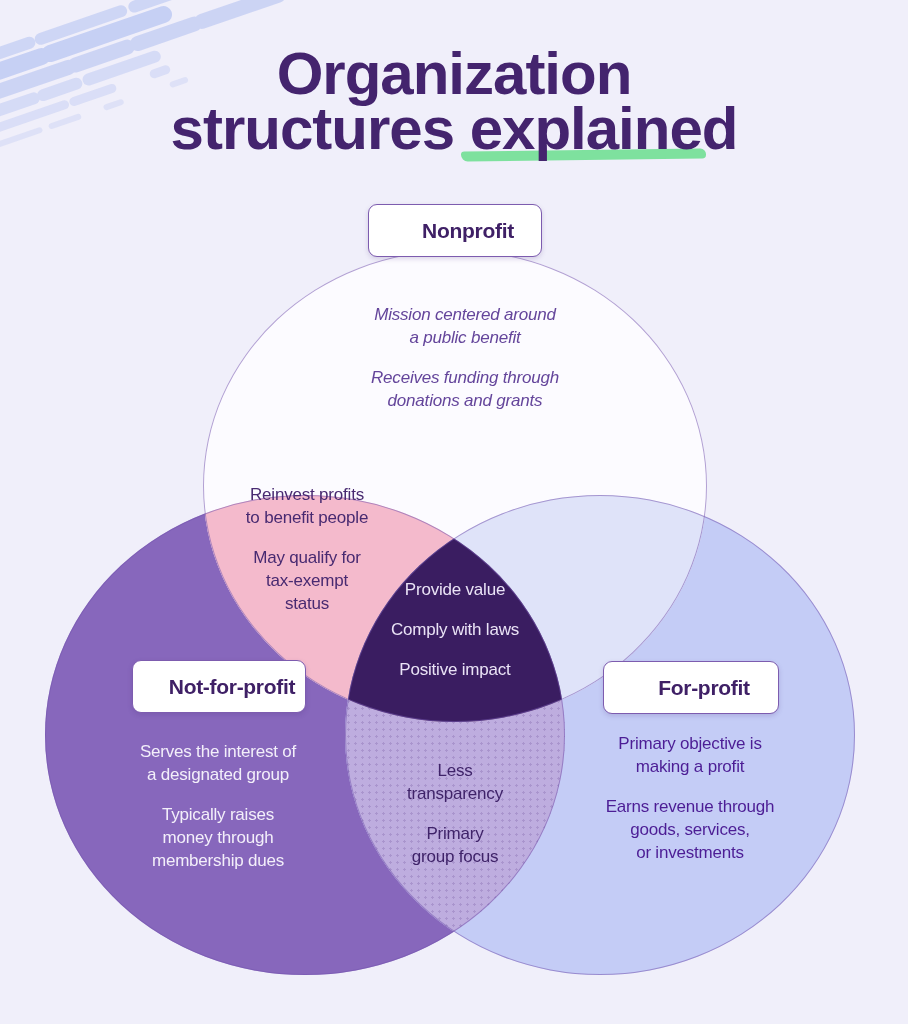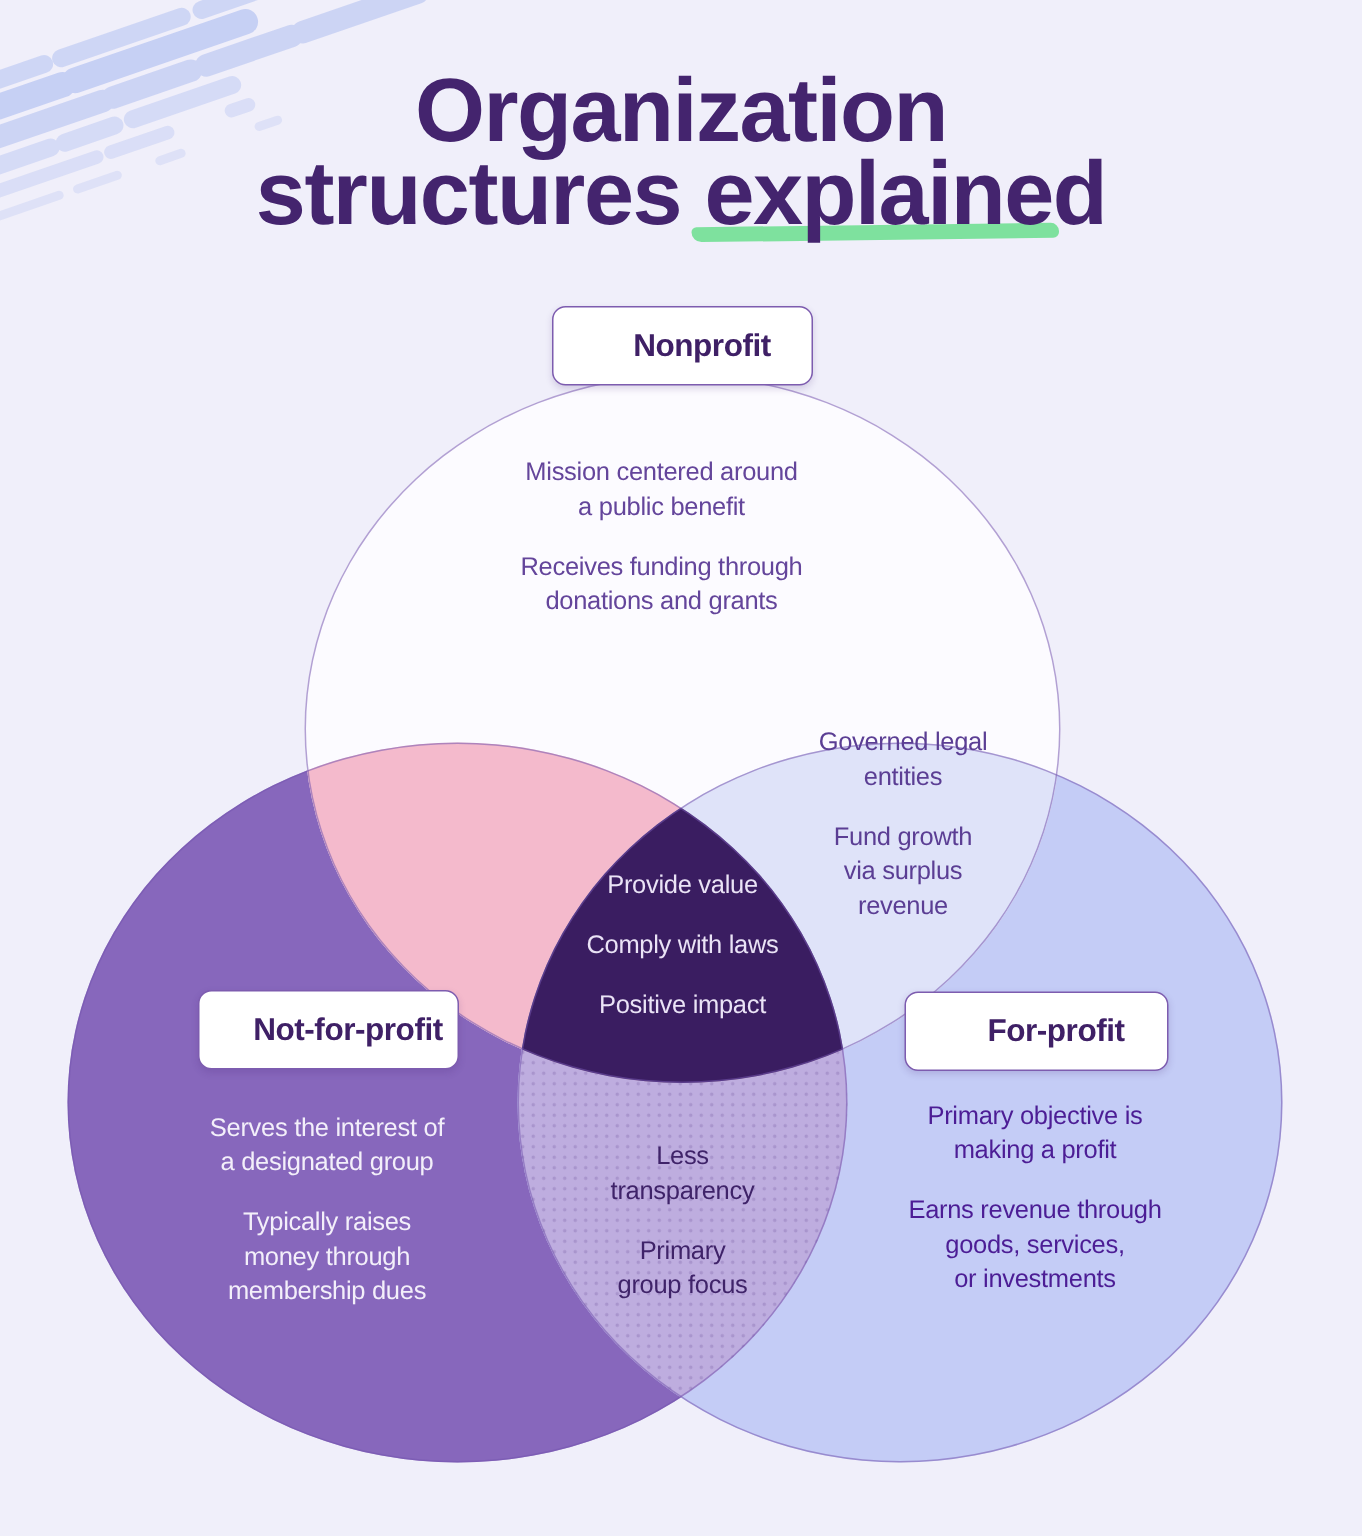--- a/index.html
+++ b/index.html
@@ -49,21 +49,21 @@
     padding-left:26px;
   }
   .pill-nonprofit { left:368px; top:204px; }
   .pill-nfp { left:132px; top:660px; }
   .pill-fp  { left:603px; top:661px; width:176px; }
   
   .tblock { position:absolute; z-index:4; text-align:center;
     font-size:17px; line-height:23px; letter-spacing:-0.2px; }
   .tblock p { white-space:pre-line; }
   .tblock p + p { margin-top:17px; }
-  .t-top    { left:281px; top:303px; width:320px; color:#64459B; }
+  .t-top    { left:305px; top:303px; width:320px; color:#64459B;font-style:italic; }
   .t-pink   { left:197px; top:483px; width:220px; color:#482A71; }
   .t-pale   { left:492px; top:483px; width:220px; color:#5B3E94; }
   .t-center { left:355px; top:578px; width:200px; color:#EAE3F6; }
   .t-left   { left:98px;  top:740px; width:240px; color:#F3EFFA; }
   .t-mid    { left:365px; top:735px; width:180px; color:#3F2369;margin-top:24px; }
   .t-right  { left:560px; top:732px; width:260px; color:#4c1d95; }
 </style>
 </head>
 <body>
 
@@ -115,28 +115,28 @@
     <span>Not-for-profit</span>
   </div>
 
   <div class="tblock t-top">
     <p>Mission centered around
 a public benefit</p>
     <p>Receives funding through
 donations and grants</p>
   </div>
 
+  <div class="tblock t-pink">
+    <p>Reinvest profits
+to benefit people</p>
+    <p>May qualify for
+tax-exempt
+status</p>
+  </div>
 
-  <div class="tblock t-pale">
-    <p>Governed legal
-entities</p>
-    <p>Fund growth
-via surplus
-revenue</p>
-  </div>
 
   <div class="tblock t-center">
     <p>Provide value</p>
     <p>Comply with laws</p>
     <p>Positive impact</p>
   </div>
 
   <div class="tblock t-left">
     <p>Serves the interest of
 a designated group</p>

